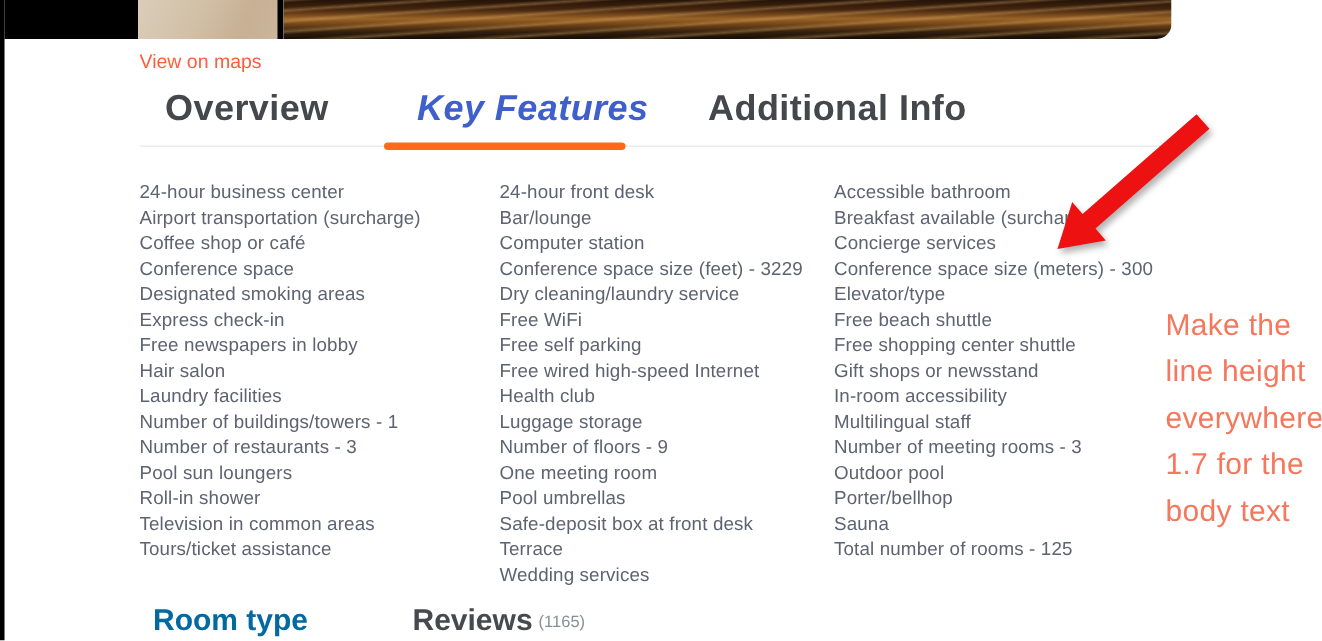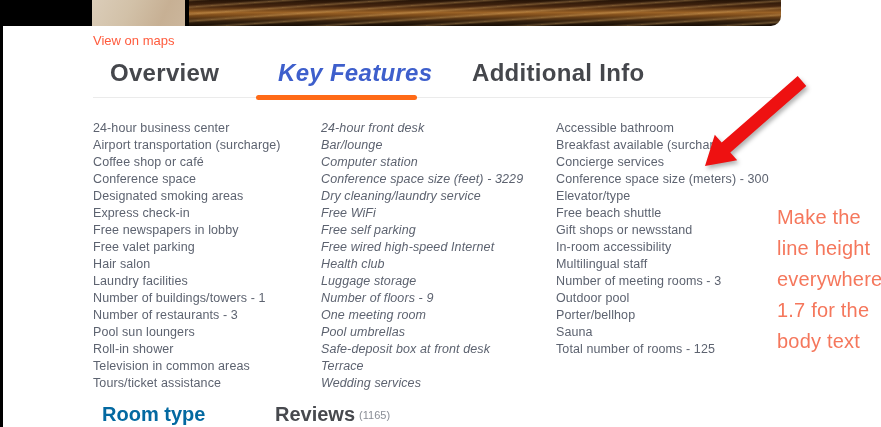--- a/index.html
+++ b/index.html
@@ -51,21 +51,21 @@
     background:#ff6a17; border-radius:3px;
   }
 
   
   .feature-col {
     position:absolute; top:120px;
     font-size:12.5px; line-height:17px; color:#5d6370;
     white-space:nowrap; letter-spacing:0.1px;
   }
   .col-1 { left:90px; }
-  .col-2 { left:318px;font-style:italic; }
+  .col-2 { left:330px; }
   .col-3 { left:553px; }
 
   
   .annotation {
     position:absolute; left:774px; top:202px; width:106px;
     font-size:20px; line-height:31px; color:#f5775c;
     letter-spacing:0.2px;
   }
 
   
@@ -100,21 +100,20 @@
   <div class="tab-underline"></div>
 
   <div class="feature-col col-1">
       <div>24-hour business center</div>
       <div>Airport transportation (surcharge)</div>
       <div>Coffee shop or café</div>
       <div>Conference space</div>
       <div>Designated smoking areas</div>
       <div>Express check-in</div>
       <div>Free newspapers in lobby</div>
-      <div>Free valet parking</div>
       <div>Hair salon</div>
       <div>Laundry facilities</div>
       <div>Number of buildings/towers - 1</div>
       <div>Number of restaurants - 3</div>
       <div>Pool sun loungers</div>
       <div>Roll-in shower</div>
       <div>Television in common areas</div>
       <div>Tours/ticket assistance</div>
     </div>
   <div class="feature-col col-2">
@@ -135,20 +134,21 @@
       <div>Terrace</div>
       <div>Wedding services</div>
     </div>
   <div class="feature-col col-3">
       <div>Accessible bathroom</div>
       <div>Breakfast available (surcharge)</div>
       <div>Concierge services</div>
       <div>Conference space size (meters) - 300</div>
       <div>Elevator/type</div>
       <div>Free beach shuttle</div>
+      <div>Free shopping center shuttle</div>
       <div>Gift shops or newsstand</div>
       <div>In-room accessibility</div>
       <div>Multilingual staff</div>
       <div>Number of meeting rooms - 3</div>
       <div>Outdoor pool</div>
       <div>Porter/bellhop</div>
       <div>Sauna</div>
       <div>Total number of rooms - 125</div>
     </div>
 

